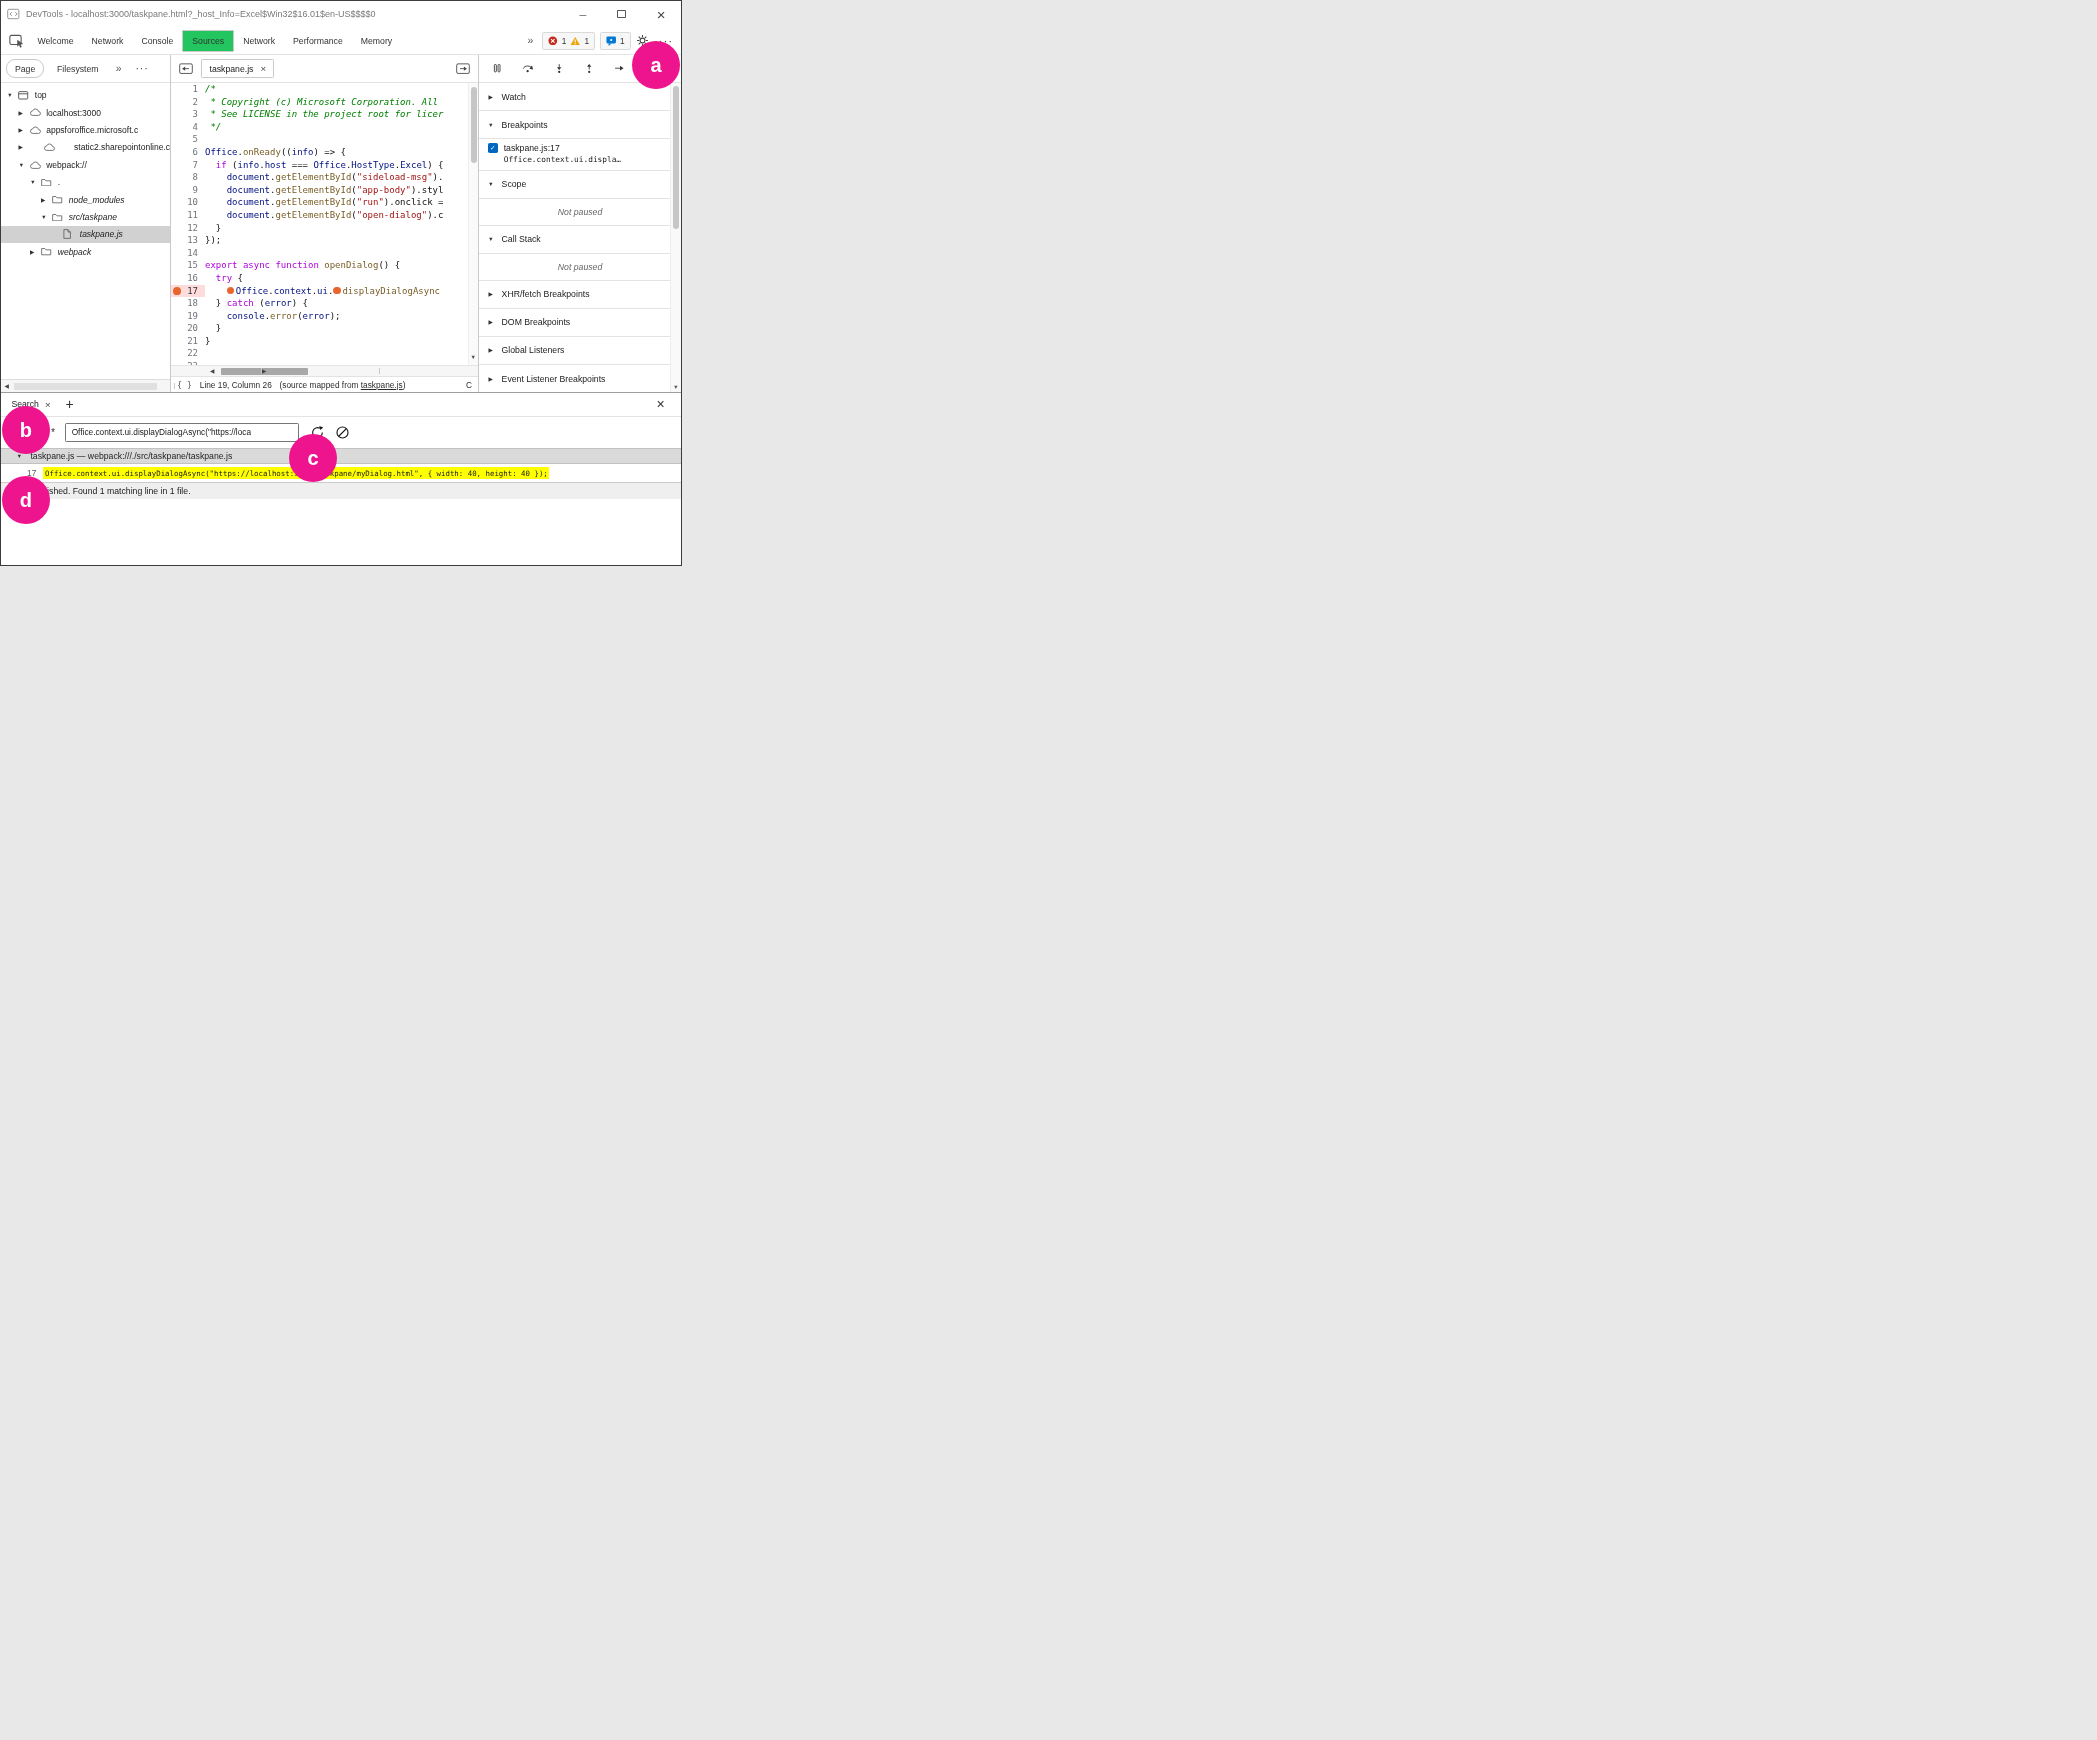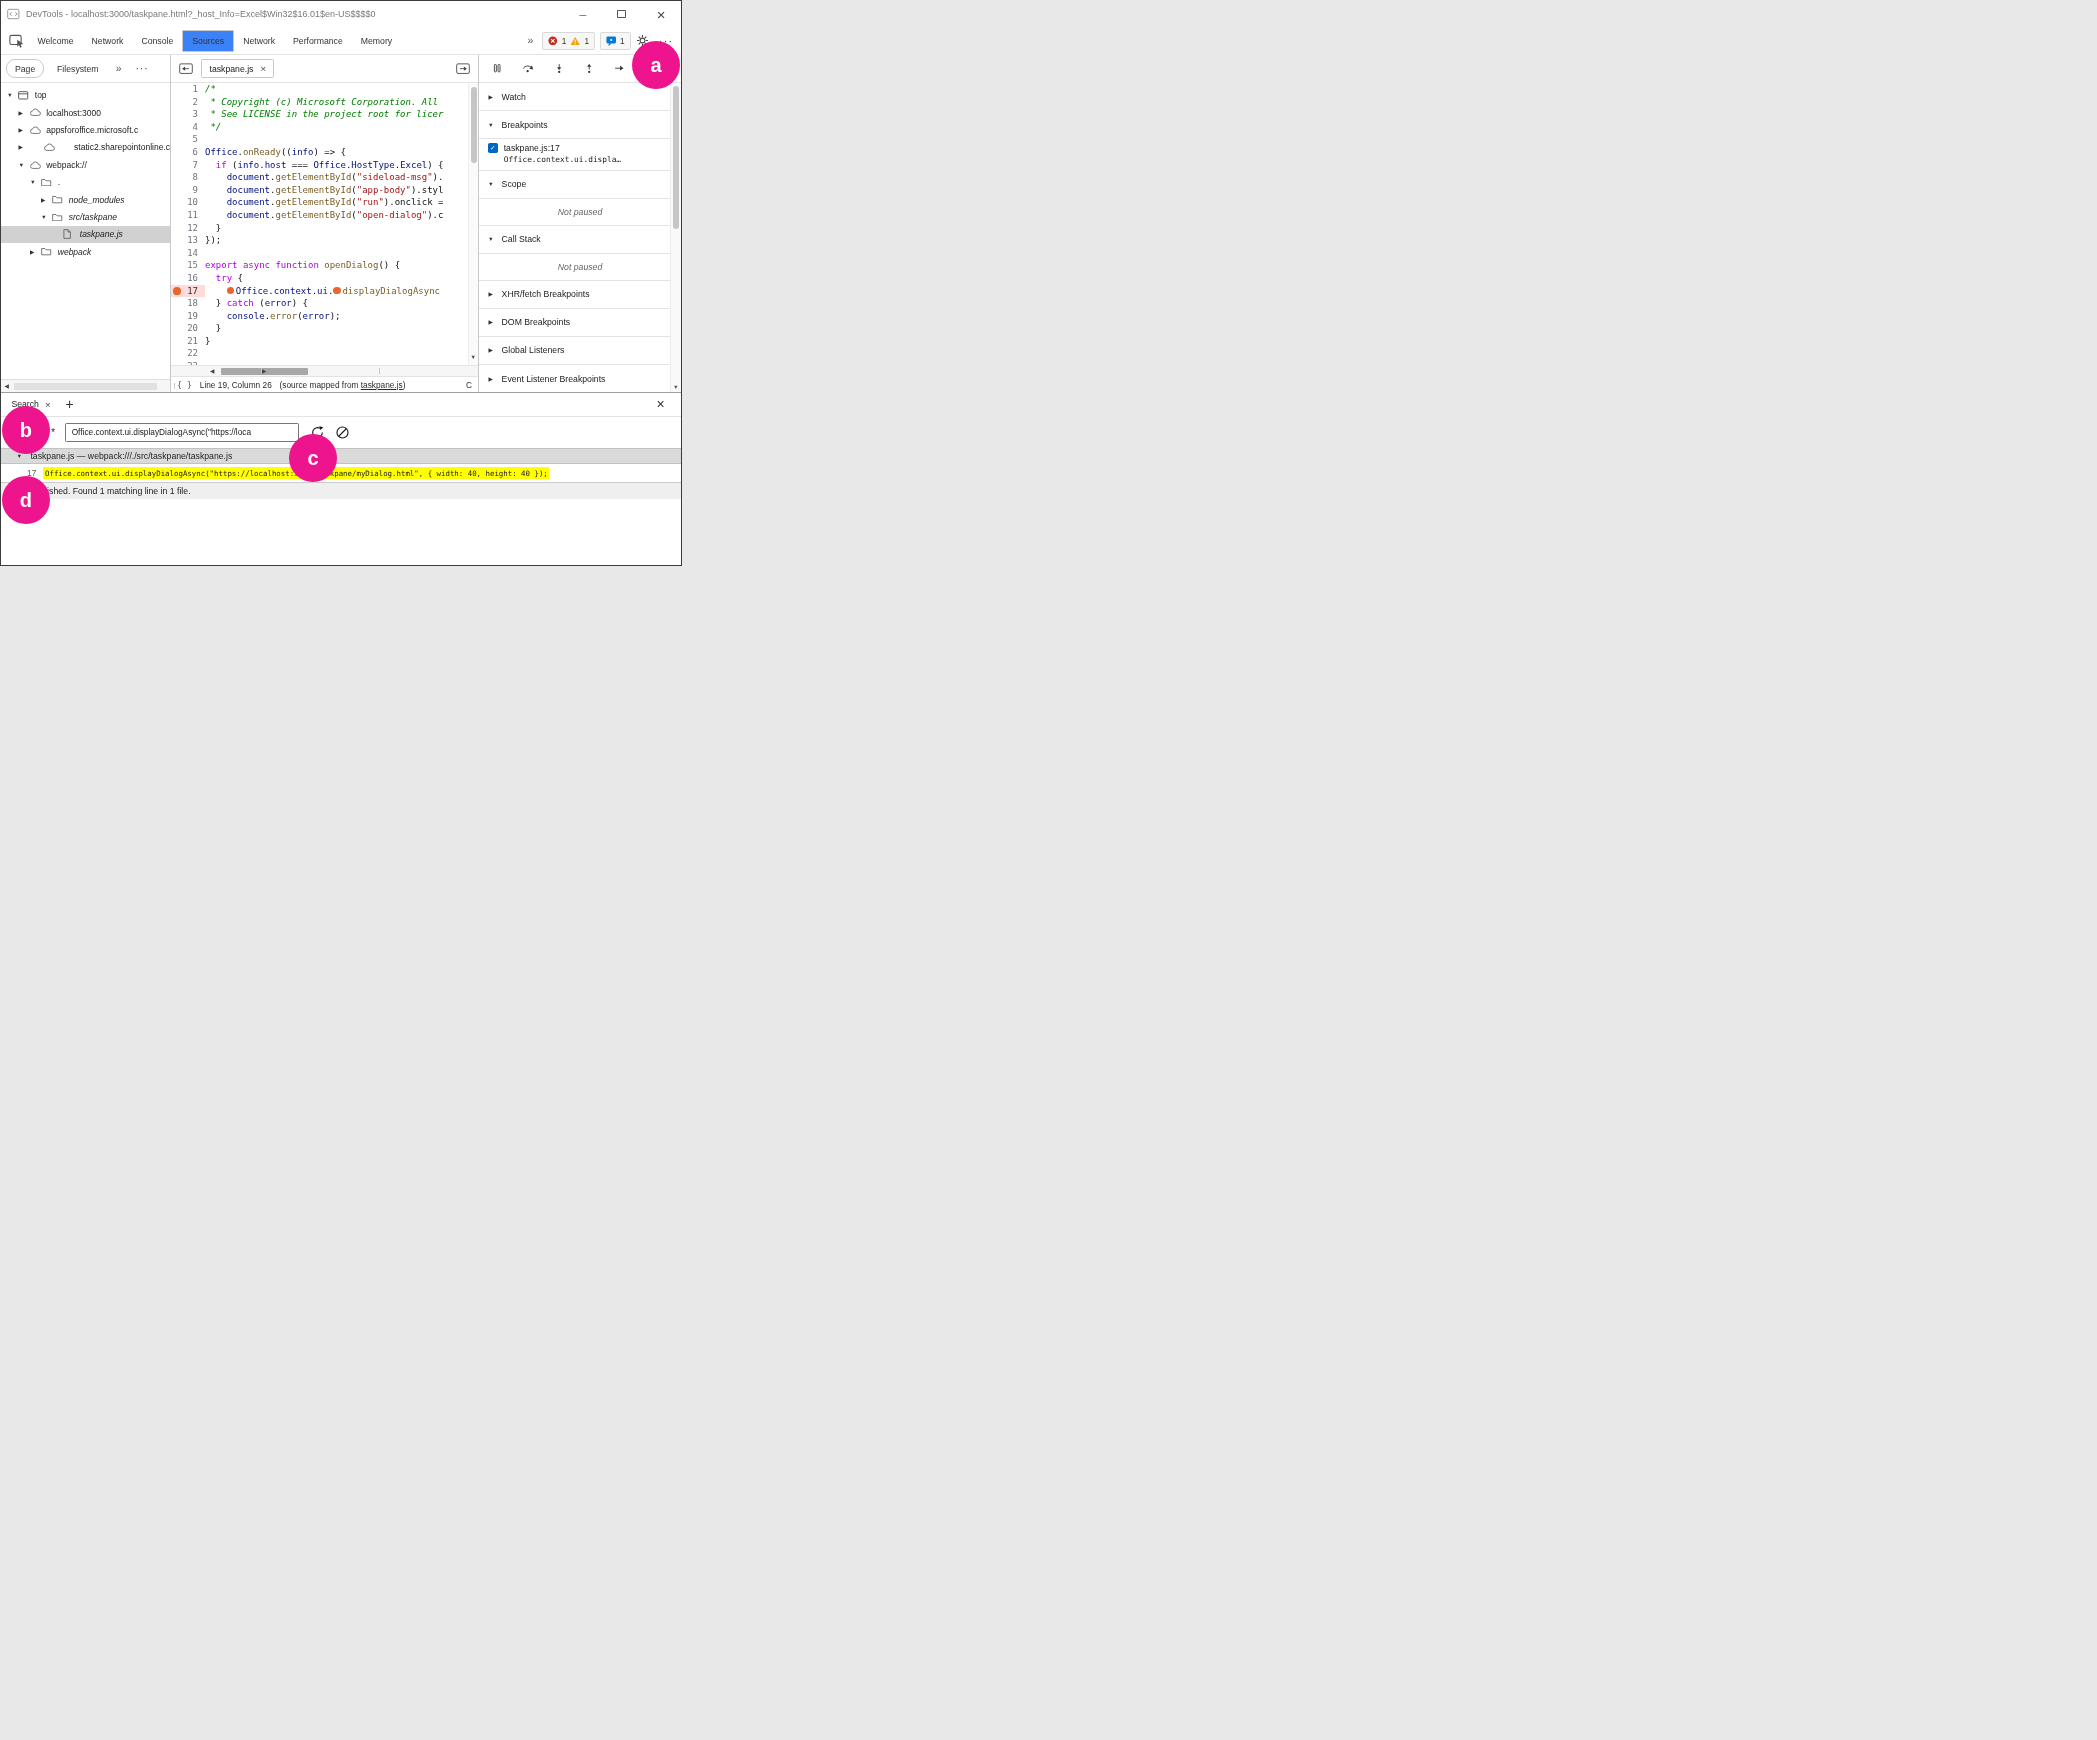--- a/index.html
+++ b/index.html
@@ -12,21 +12,21 @@
   .win-controls { display:flex; align-items:center; gap:31px; padding-right:9.6px; color:#444; }
   .min-glyph { font-size:9.6px; }
   .max-box { width:8.3px; height:8.3px; border:0.9px solid #555; border-radius:0.9px; }
   .close-glyph { font-size:15px; line-height:1; }
 
   
   .toolbar { height:28px; display:flex; align-items:center; border-bottom:0.4px solid #e3e3e3; padding:0 3.5px; }
   .inspect-btn { width:24px; display:flex; justify-content:center; }
   .toolbar-tabs { display:flex; align-items:center; height:100%; }
   .tool-tab { padding:0 9px; height:28px; display:flex; align-items:center; font-size:8.7px; color:#333; white-space:nowrap; }
-  .tool-tab.active { border:0.4px solid #c9c9c9; border-radius:1.3px; height:22px; background:#3b82f6; }
+  .tool-tab.active { border:0.4px solid #c9c9c9; border-radius:1.3px; height:22px; background:#22c55e; }
   .chev { font-size:10.4px; color:#555; padding:0 4.3px; }
   .badge-group { display:flex; align-items:center; gap:3.9px; background:#f7f7f7; border:0.4px solid #d9d9d9; border-radius:1.7px; padding:3px 5.2px; font-size:8.3px; color:#333; margin-left:4.3px; }
   .gear-btn { padding:0 5.2px; display:flex; }
   .more-btn { padding:0 4.3px; color:#444; font-size:12px; letter-spacing:0.9px; }
   .tb-right { margin-left:auto; display:flex; align-items:center; }
 
   
   .main { display:flex; height:337px; }
 
   

